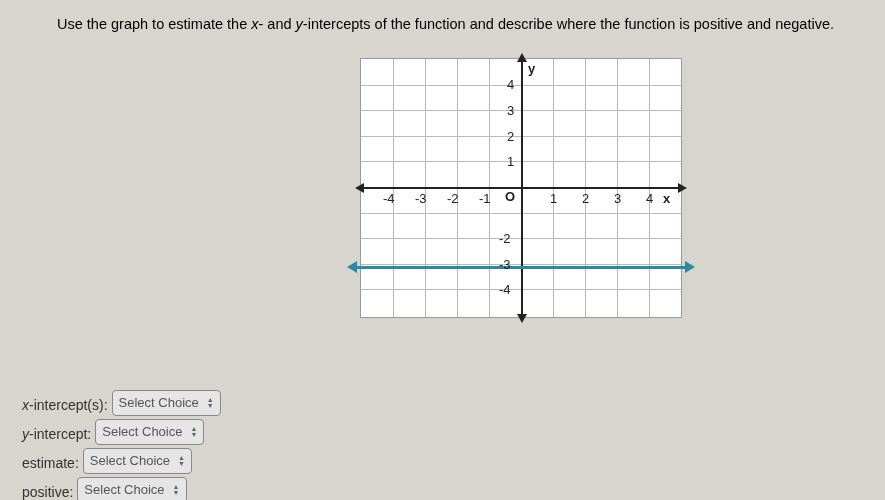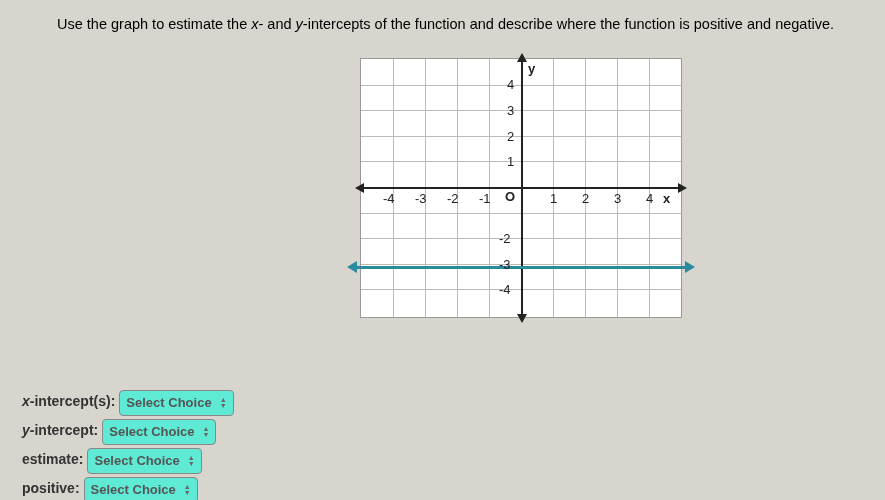--- a/index.html
+++ b/index.html
@@ -69,31 +69,30 @@
     .answers {
       position: absolute;
       left: 22px;
       top: 390px;
       font-size: 14px;
       color: #333;
       line-height: 22px;
     }
     .answers .row {
       display: flex;
-      align-items: flex-start;
+      align-items: flex-end;
       margin-bottom: 3px;
-      font-weight: bold;
     }
     .answers .lbl { text-align: right; margin-right: 4px; }
     .select-choice {
       display: inline-flex;
       align-items: center;
       border: 1px solid #888;
       border-radius: 4px;
-      background: #5eead4;
+      background: #e5e5e5;
       padding: 1px 6px;
       font-size: 13px;
       color: #555;
       gap: 6px;
     }
     .stepper {
       display: inline-flex;
       flex-direction: column;
       font-size: 7px;
       line-height: 6px;

